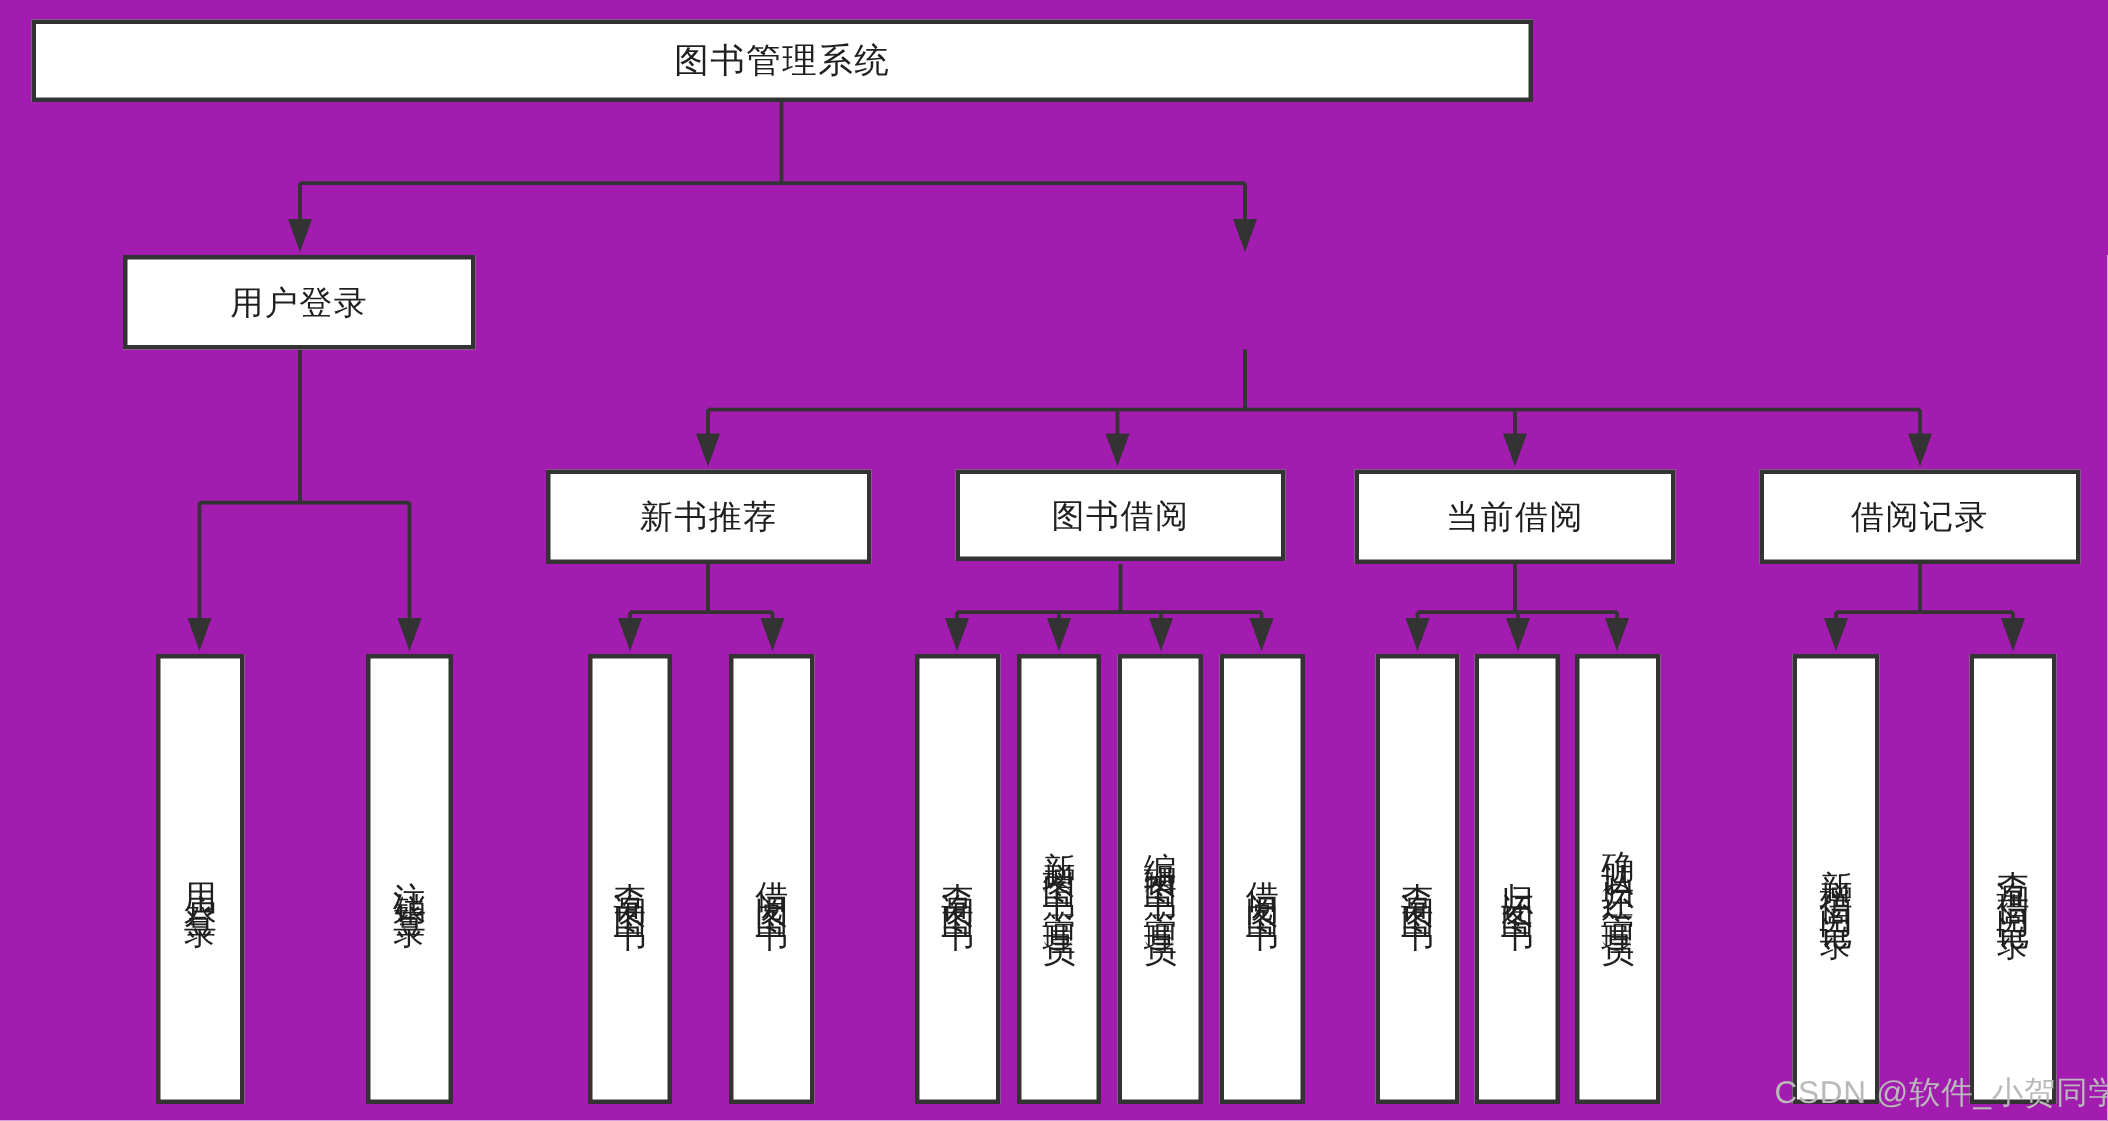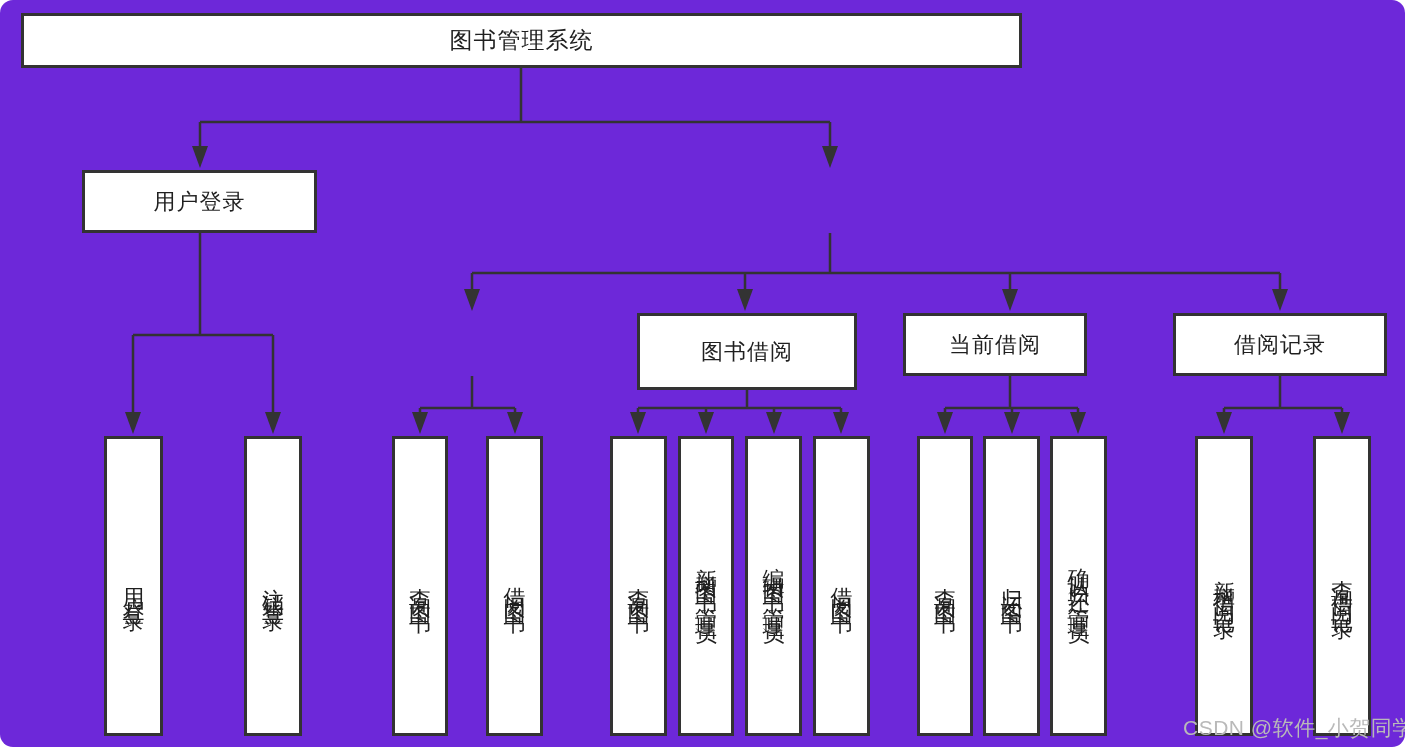--- a/index.html
+++ b/index.html
@@ -1,18 +1,18 @@
 <!DOCTYPE html>
 <html><head>
 <meta charset="utf-8">
 <style>
   html,body{margin:0;padding:0;background:#fff;}
   .stage{
-    position:relative;width:1405px;height:747px;background:#6d28d9;
-    font-family:"Liberation Sans",sans-serif;overflow:hidden;border-radius:13px;
+    position:relative;width:1405px;height:747px;background:#a21caf;
+    font-family:"Liberation Sans",sans-serif;overflow:hidden;
   }
   .wires{position:absolute;left:0;top:0;width:1405px;height:747px;}
   .box{
     position:absolute;box-sizing:border-box;border:3px solid #333333;background:#ffffff;
     display:flex;align-items:center;justify-content:center;color:#1f1f1f;
   }
   .hlabel{font-size:22px;letter-spacing:1px;white-space:nowrap;}
   .root .hlabel{font-size:23px;}
   .leaf .vlabel{
     writing-mode:vertical-rl;text-orientation:mixed;
@@ -69,24 +69,27 @@
   </svg>
 
   <div class="box root" style="left:21px;top:13px;width:1001px;height:55px">
     <span class="hlabel">图书管理系统</span>
   </div>
 
   <div class="box" style="left:82px;top:170px;width:235px;height:63px">
     <span class="hlabel">用户登录</span>
   </div>
 
-  <div class="box" style="left:637px;top:313px;width:220px;height:77px">
+  <div class="box" style="left:364px;top:313px;width:217px;height:63px">
+    <span class="hlabel">新书推荐</span>
+  </div>
+  <div class="box" style="left:637px;top:313px;width:220px;height:61px">
     <span class="hlabel">图书借阅</span>
   </div>
-  <div class="box" style="left:903px;top:313px;width:184px;height:63px">
+  <div class="box" style="left:903px;top:313px;width:214px;height:63px">
     <span class="hlabel">当前借阅</span>
   </div>
   <div class="box" style="left:1173px;top:313px;width:214px;height:63px">
     <span class="hlabel">借阅记录</span>
   </div>
 
   <div class="box leaf" style="left:104px;top:436px;width:59px;height:300px">
     <span class="vlabel">用户登录</span>
   </div>
   <div class="box leaf" style="left:244px;top:436px;width:58px;height:300px">

